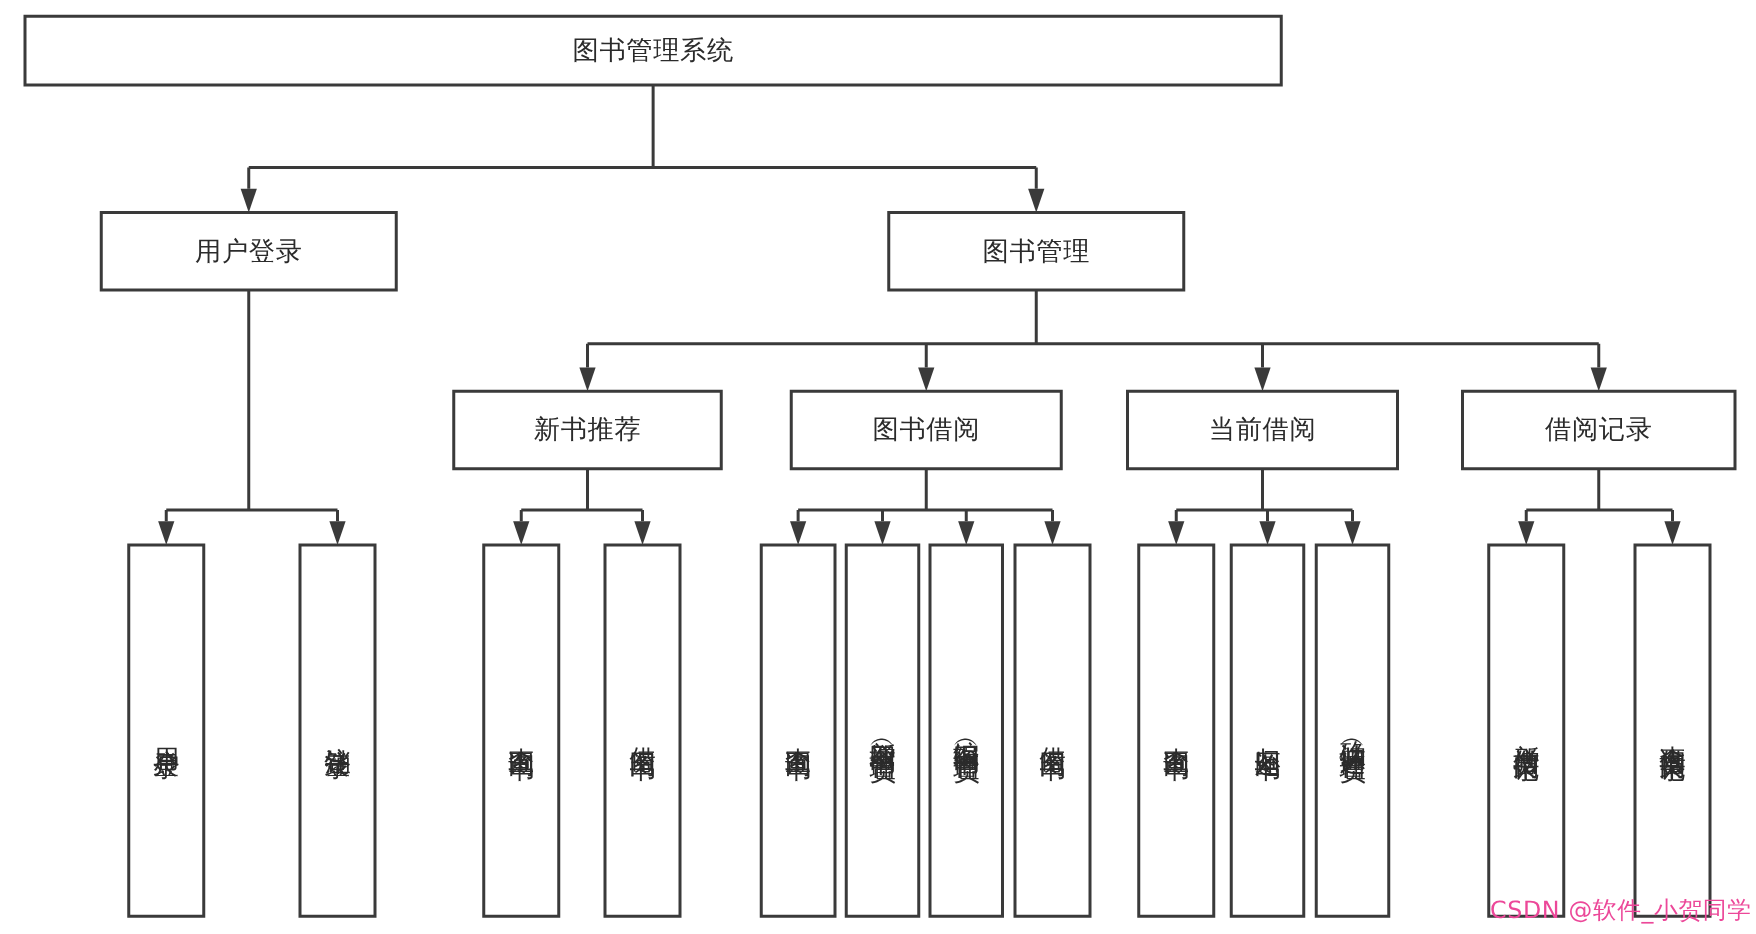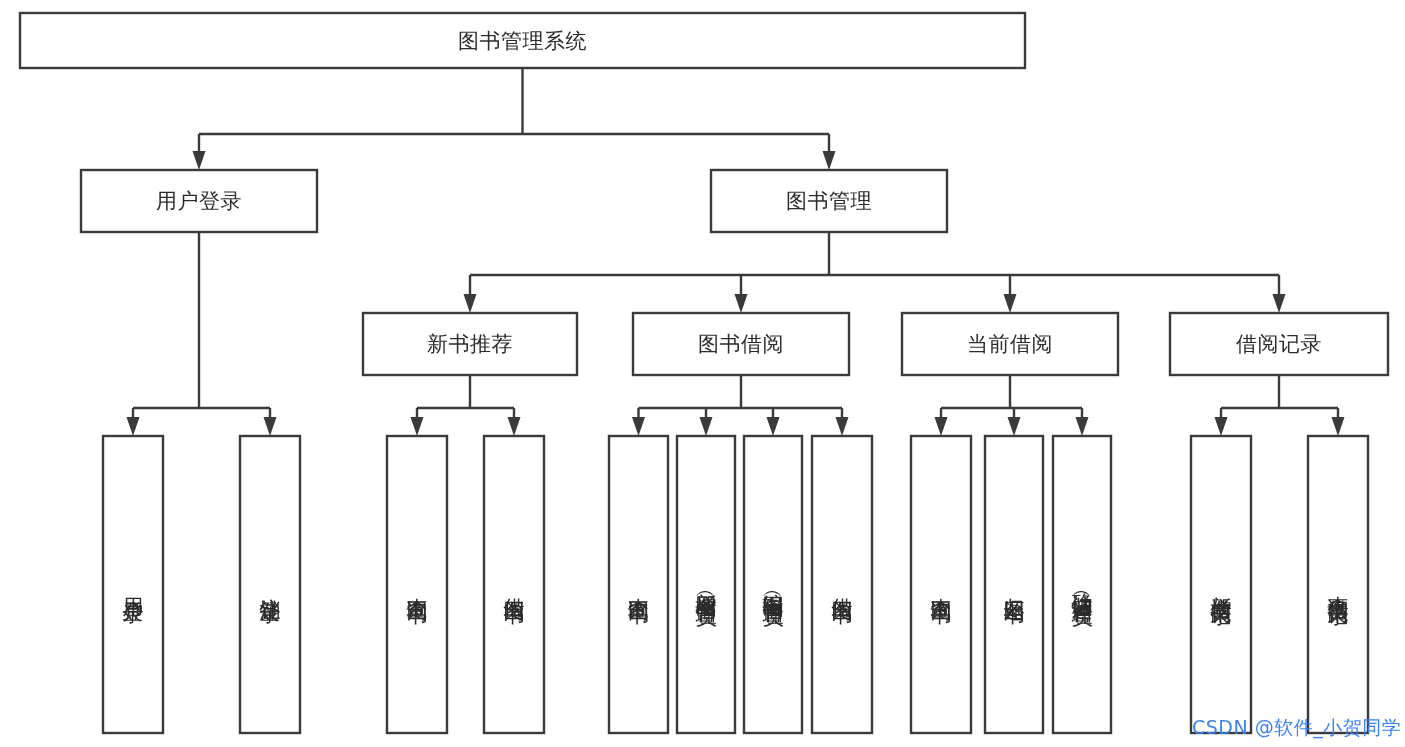--- a/index.html
+++ b/index.html
@@ -66,21 +66,21 @@
     color: #2b2b2b;
     line-height: 1.05;
     letter-spacing: 2px;
     white-space: nowrap;
     text-align: center;
   }
   .watermark {
     position: absolute;
     font-family: "DejaVu Sans", "Liberation Sans", sans-serif;
     font-size: 19px;
-    color: #3b82f6;
+    color: #ec4899;
     white-space: nowrap;
     letter-spacing: 0.5px;
   }
 </style>
 </head>
 <body>
 
 <div id="diagram-root">
 
   <svg id="tree-svg" viewBox="0 0 1405 747">

